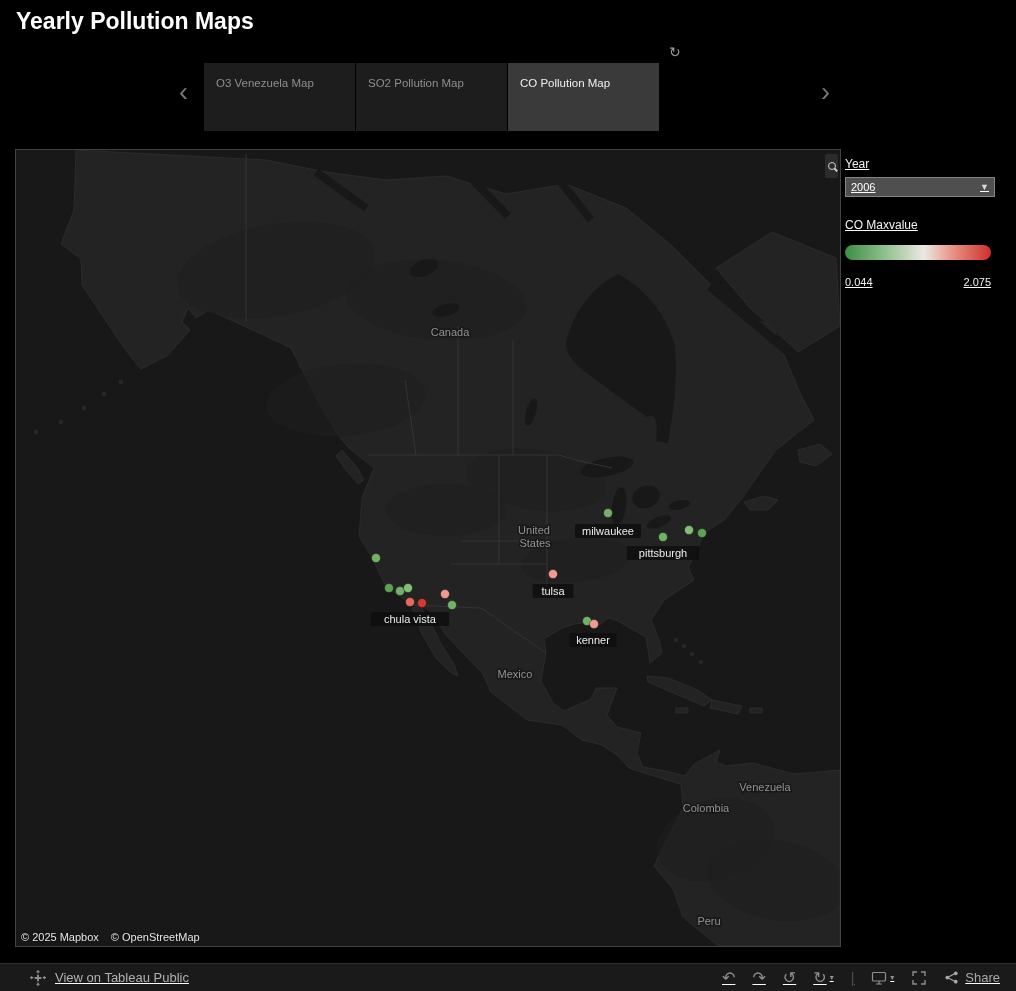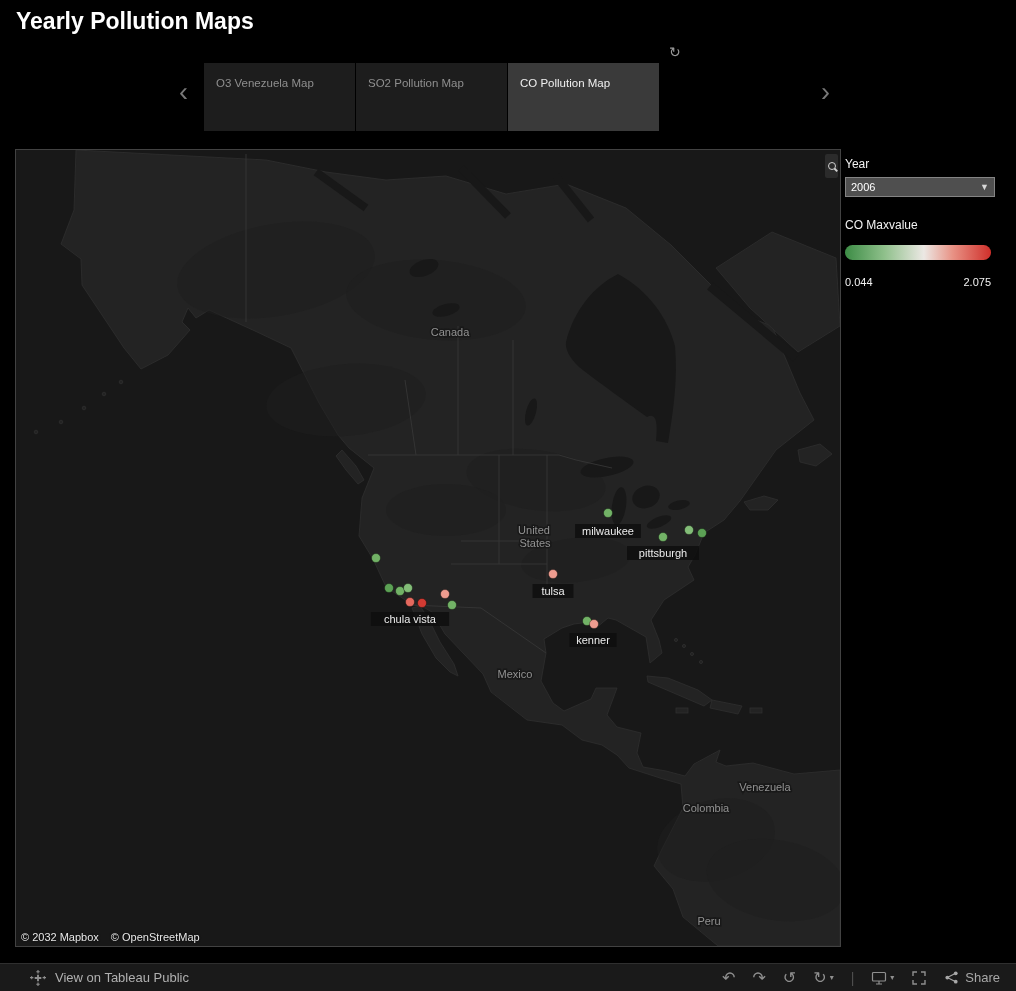--- a/index.html
+++ b/index.html
@@ -34,35 +34,35 @@
   .country-label{fill:#929292;font-size:11px;text-anchor:middle;
                  paint-order:stroke;stroke:#181818;stroke-width:3px;}
   .city-label-text{fill:#ececec;font-size:11px;text-anchor:middle;}
   .city-label-bg{fill:#0e0e0e;opacity:.85;}
   .borderlines{stroke:#353535;stroke-width:1;fill:none;opacity:.95;}
   .coast{fill:#232323;stroke:#2f2f2f;stroke-width:.8;}
   .water{fill:#181818;}
   .texture{fill:#1d1d1d;opacity:.5;}
 
   
-  .side-panel{position:absolute;left:845px;top:157px;width:150px;}
+  .side-panel{position:absolute;left:845px;top:157px;width:150px;text-decoration:underline;}
   .year-label{font-size:12px;color:#f2f2f2;margin-bottom:6px;}
   .year-dropdown{height:18px;background:#4f4f4f;border:1px solid #848484;display:flex;
                  justify-content:space-between;align-items:center;padding:0 5px;
                  font-size:11px;color:#ffffff;cursor:pointer;gap:8px;}
   .year-dropdown .caret{font-size:9px;color:#d8d8d8;}
   .legend-title{margin-top:21px;font-size:12px;color:#f2f2f2;}
   .legend-bar{margin-top:13px;width:146px;height:15px;border-radius:8px;}
   .legend-values{width:146px;display:flex;justify-content:space-between;
                  font-size:11px;color:#f2f2f2;margin-top:16px;}
 
   
   .bottom-bar{position:absolute;left:0;top:963px;width:1016px;height:28px;background:#1a1a1a;
               border-top:1px solid #2f2f2f;display:flex;align-items:center;
-              justify-content:space-between;padding:0 16px 0 30px;box-sizing:border-box;}
+              justify-content:space-between;padding:0 16px 0 30px;box-sizing:border-box;text-decoration:underline;}
   .bb-left{display:flex;align-items:center;gap:9px;font-size:13px;color:#b0b0b0;cursor:pointer;}
   .bb-right{display:flex;align-items:center;gap:17px;color:#8f8f8f;}
   .bb-icon{font-size:16px;line-height:1;cursor:pointer;color:#8f8f8f;}
   .bb-divider{color:#4d4d4d;font-size:14px;cursor:default;}
   .icon-group{display:flex;align-items:center;gap:3px;cursor:pointer;}
   .small-caret{font-size:8px;color:#8f8f8f;}
   .share-group{display:flex;align-items:center;gap:6px;font-size:13px;color:#a8a8a8;cursor:pointer;}
   .svg-icon{display:block;}
 </style>
 </head>
@@ -186,21 +186,21 @@
         <rect x="553.4" y="483" width="47.2" height="14" class="city-label-bg"></rect>
         <text x="577" y="494" class="city-label-text">kenner</text>
       </g>
   </svg>
 
   <div class="map-controls">
     <span class="magnifier"></span>
   </div>
 
   <div class="map-attrib">
-    <span>© 2032 Mapbox</span>
+    <span>© 2025 Mapbox</span>
     <span>© OpenStreetMap</span>
   </div>
 </div>
 
 <div class="side-panel">
   <div class="year-label">Year</div>
   <div class="year-dropdown">
     <span>2006</span>
     <span class="caret">▼</span>
   </div>

